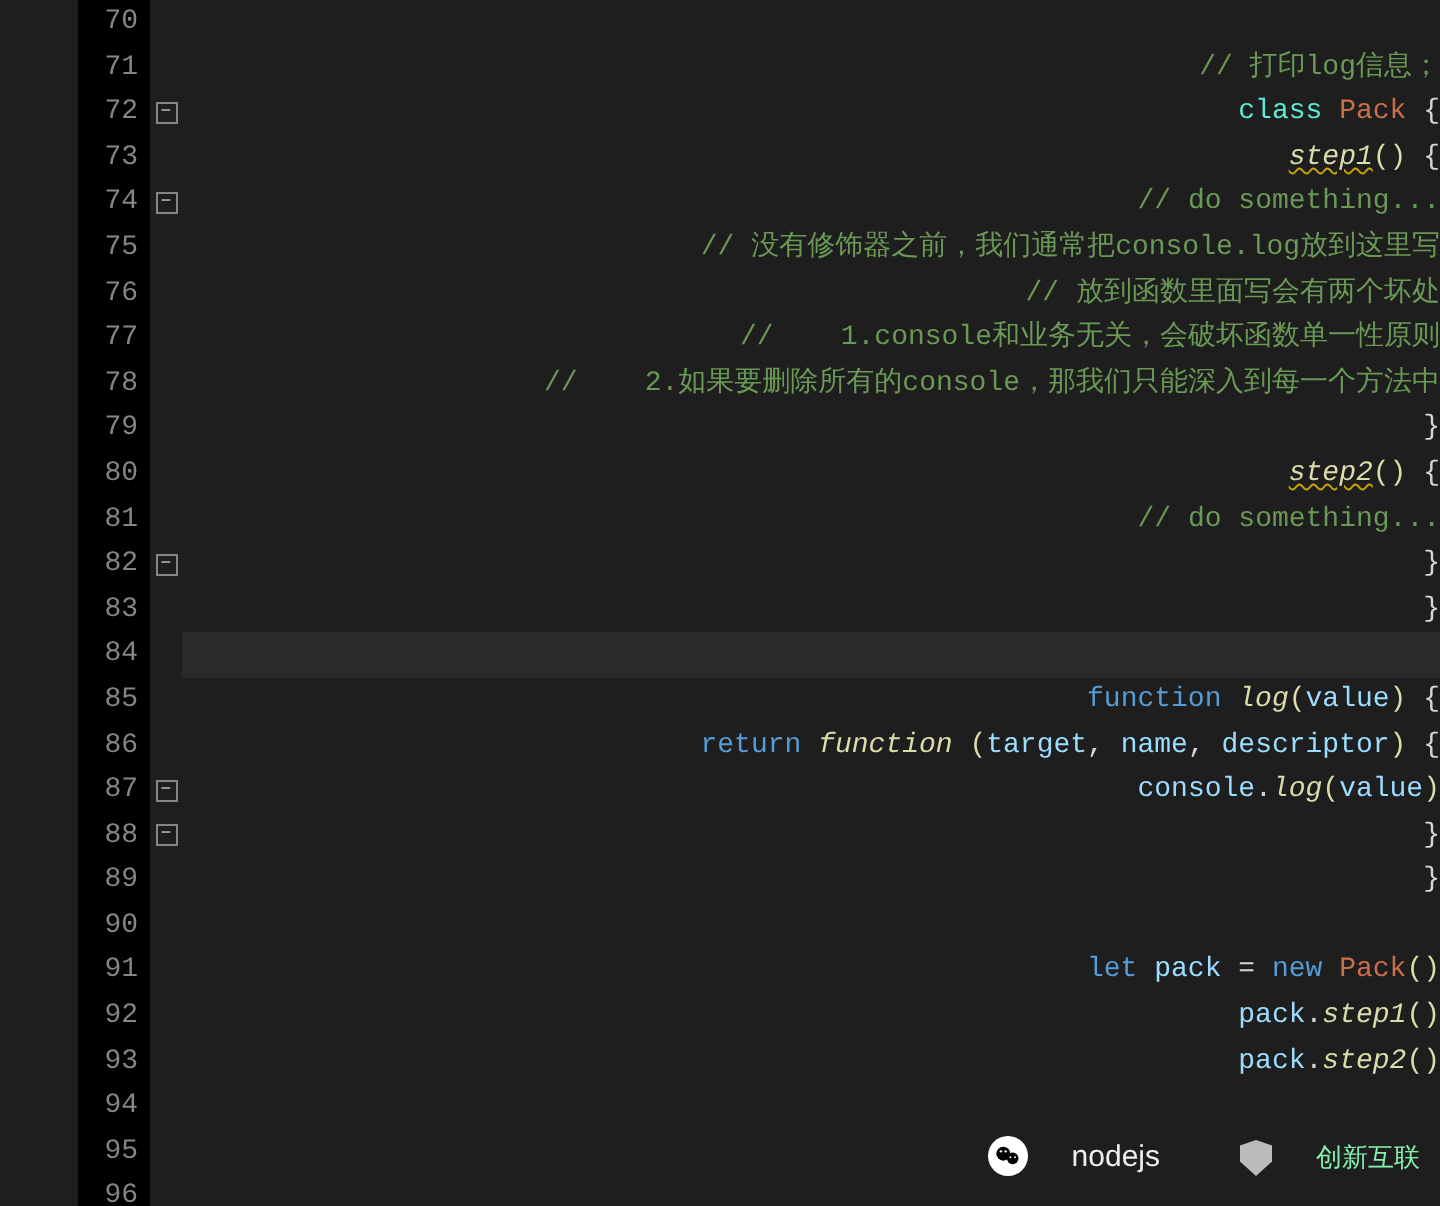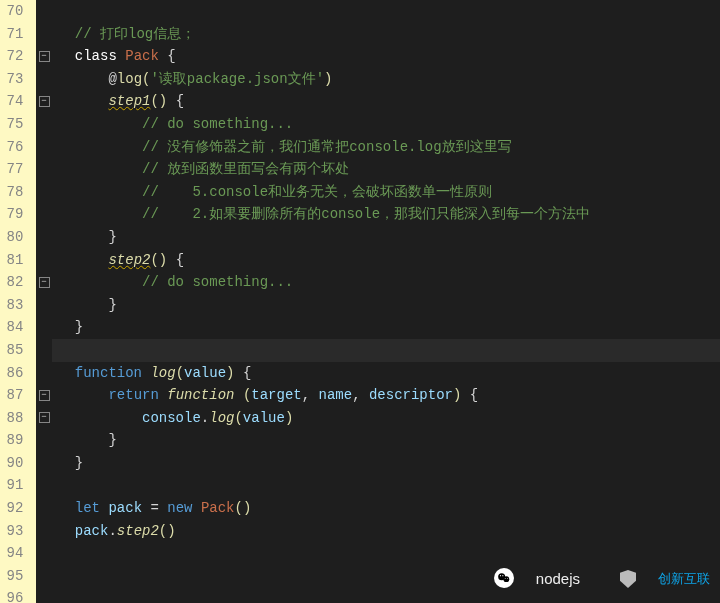--- a/index.html
+++ b/index.html
@@ -13,27 +13,28 @@
     width: 720px;
     height: 603px;
     position: relative;
   }
   .editor {
     display: flex;
     width: 100%;
     height: 100%;
   }
   .gutter {
-    background: #fef9c3;
+    background: #000000;
     width: 34px;
-    text-align: center;
+    text-align: right;
     padding-right: 2px;
     color: #858585;
     user-select: none;
     flex-shrink: 0;
+    margin-left: 39px;
   }
   .line-number {
     height: 22.6px;
     line-height: 22.6px;
     padding-right: 4px;
   }
   .fold-gutter {
     width: 16px;
     background: #1e1e1e;
     flex-shrink: 0;
@@ -62,27 +63,28 @@
   .code-area {
     flex: 1;
     position: relative;
   }
   .code-line {
     height: 22.6px;
     line-height: 22.6px;
     white-space: pre;
     padding-left: 6px;
     position: relative;
+    text-align: right;
   }
   .highlighted {
     background: #2a2a2a;
   }
   .tk-comment { color: #6a9955; }
   .tk-keyword { color: #569cd6; }
-  .tk-class   { color: #ffffff; }
+  .tk-class   { color: #5eead4; }
   .tk-decorator { color: #dcdcaa; }
   .tk-name    { color: #c96f4b; }
   .tk-string  { color: #6a9955; }
   .tk-func    { color: #dcdcaa; font-style: italic; }
   .tk-param   { color: #9cdcfe; }
   .tk-paren   { color: #dcdcaa; }
   .tk-punct   { color: #d4d4d4; }
   .tk-warn {
     text-decoration: underline wavy #cca700;
     text-decoration-thickness: 1px;
@@ -94,21 +96,21 @@
     position: absolute;
     bottom: 15px;
     color: #d4d4d4;
     display: flex;
     align-items: center;
     gap: 22px;
     font-family: Arial, sans-serif;
     z-index: 10;
   }
   .watermark1 { right: 140px; font-size: 15px; color:#eee; }
-  .watermark2 { right: 10px; font-size: 13px; color:#0ea5e9; }
+  .watermark2 { right: 10px; font-size: 13px; color:#86efac; }
   .wechat-icon {
     width: 20px; height: 20px;
     background: #fff; border-radius: 50%;
     display:flex; align-items:center; justify-content:center;
     color:#000; font-size:12px; font-weight:bold;
   }
   .shield {
     width:16px; height:18px;
     background: #bbb;
     clip-path: polygon(50% 0, 100% 15%, 100% 60%, 50% 100%, 0 60%, 0 15%);
@@ -183,40 +185,40 @@
       <div class="fold-marker"></div>
       <div class="fold-marker"></div>
       <div class="fold-marker"></div>
       <div class="fold-marker"></div>
       <div class="fold-marker"></div>
     </div>
   <div class="code-area" id="code-area">
       <div class="code-line"> </div>
       <div class="code-line">  <span class="tk-comment">// 打印log信息；</span></div>
       <div class="code-line">  <span class="tk-class">class</span> <span class="tk-name">Pack</span> <span class="tk-punct">{</span></div>
-      <div class="code-line">      <span class="tk-punct">@</span><span class="tk-decorator">log</span><span class="tk-paren">(</span><span class="tk-string">'读取package.json文件'</span><span class="tk-paren">)</span></div>
       <div class="code-line">      <span class="tk-func tk-warn">step1</span><span class="tk-paren">(</span><span class="tk-paren">)</span> <span class="tk-punct">{</span></div>
       <div class="code-line">          <span class="tk-comment">// do something...</span></div>
       <div class="code-line">          <span class="tk-comment">// 没有修饰器之前，我们通常把console.log放到这里写</span></div>
       <div class="code-line">          <span class="tk-comment">// 放到函数里面写会有两个坏处</span></div>
-      <div class="code-line">          <span class="tk-comment">//    5.console和业务无关，会破坏函数单一性原则</span></div>
+      <div class="code-line">          <span class="tk-comment">//    1.console和业务无关，会破坏函数单一性原则</span></div>
       <div class="code-line">          <span class="tk-comment">//    2.如果要删除所有的console，那我们只能深入到每一个方法中</span></div>
       <div class="code-line">      <span class="tk-punct">}</span></div>
       <div class="code-line">      <span class="tk-func tk-warn">step2</span><span class="tk-paren">(</span><span class="tk-paren">)</span> <span class="tk-punct">{</span></div>
       <div class="code-line">          <span class="tk-comment">// do something...</span></div>
       <div class="code-line">      <span class="tk-punct">}</span></div>
       <div class="code-line">  <span class="tk-punct">}</span></div>
       <div class="code-line highlighted"> </div>
       <div class="code-line">  <span class="tk-keyword">function</span> <span class="tk-func">log</span><span class="tk-paren">(</span><span class="tk-param">value</span><span class="tk-paren">)</span> <span class="tk-punct">{</span></div>
       <div class="code-line">      <span class="tk-keyword">return</span> <span class="tk-func">function</span> <span class="tk-paren">(</span><span class="tk-param">target</span><span class="tk-punct">,</span> <span class="tk-param">name</span><span class="tk-punct">,</span> <span class="tk-param">descriptor</span><span class="tk-paren">)</span> <span class="tk-punct">{</span></div>
       <div class="code-line">          <span class="tk-var">console</span><span class="tk-punct">.</span><span class="tk-func">log</span><span class="tk-paren">(</span><span class="tk-param">value</span><span class="tk-paren">)</span></div>
       <div class="code-line">      <span class="tk-punct">}</span></div>
       <div class="code-line">  <span class="tk-punct">}</span></div>
       <div class="code-line"> </div>
       <div class="code-line">  <span class="tk-keyword">let</span> <span class="tk-var">pack</span> <span class="tk-punct">=</span> <span class="tk-new">new</span> <span class="tk-typename">Pack</span><span class="tk-paren">(</span><span class="tk-paren">)</span></div>
+      <div class="code-line">  <span class="tk-var">pack</span><span class="tk-punct">.</span><span class="tk-func">step1</span><span class="tk-paren">(</span><span class="tk-paren">)</span></div>
       <div class="code-line">  <span class="tk-var">pack</span><span class="tk-punct">.</span><span class="tk-func">step2</span><span class="tk-paren">(</span><span class="tk-paren">)</span></div>
     </div>
 </div>
 
 <div class="watermark1">
   <span class="wechat-icon">
     <svg width="14" height="14" viewBox="0 0 24 24">
         <circle cx="8" cy="10" r="6" fill="#000"></circle>
         <circle cx="16" cy="14" r="5" fill="#000"></circle>
         <circle cx="6" cy="8" r="1" fill="#fff"></circle>

